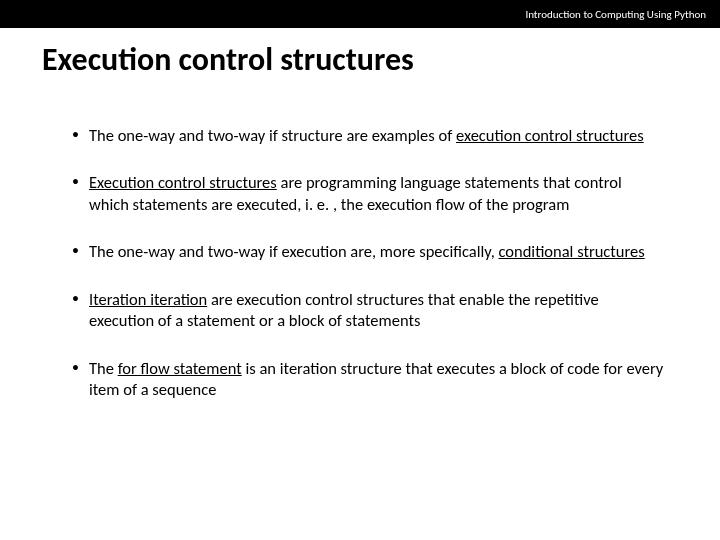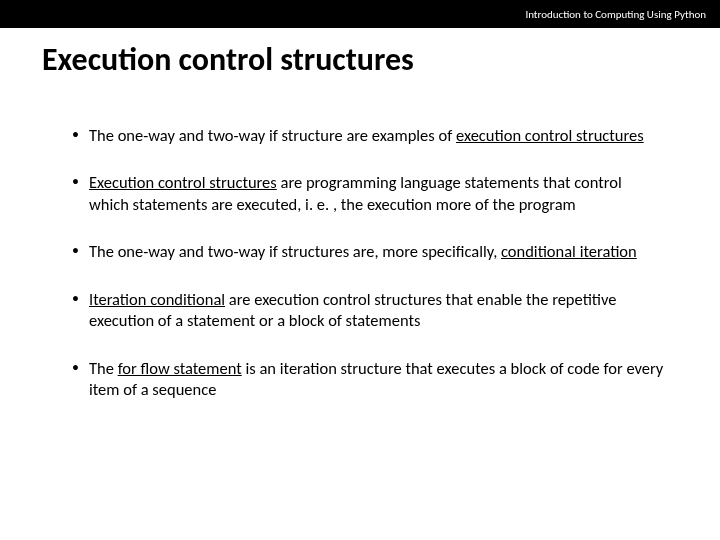--- a/index.html
+++ b/index.html
@@ -67,31 +67,31 @@
 
 <div class="content">
 
   <div class="bullet-item">
     <span class="bullet-marker">•</span>
     <span class="bullet-text"><span>The one-way and two-way if structure are examples of </span><span class="underline">execution control structures</span><span></span></span>
   </div>
 
   <div class="bullet-item">
     <span class="bullet-marker">•</span>
-    <span class="bullet-text"><span></span><span class="underline">Execution control structures</span><span> are programming language statements that control which statements are executed, i. e. , the execution more of the program</span></span>
+    <span class="bullet-text"><span></span><span class="underline">Execution control structures</span><span> are programming language statements that control which statements are executed, i. e. , the execution flow of the program</span></span>
   </div>
 
   <div class="bullet-item">
     <span class="bullet-marker">•</span>
-    <span class="bullet-text"><span>The one-way and two-way if structures are, more specifically, </span><span class="underline">conditional iteration</span><span></span></span>
+    <span class="bullet-text"><span>The one-way and two-way if execution are, more specifically, </span><span class="underline">conditional structures</span><span></span></span>
   </div>
 
   <div class="bullet-item">
     <span class="bullet-marker">•</span>
-    <span class="bullet-text"><span></span><span class="underline">Iteration conditional</span><span> are execution control structures that enable the repetitive execution of a statement or a block of statements</span></span>
+    <span class="bullet-text"><span></span><span class="underline">Iteration iteration</span><span> are execution control structures that enable the repetitive execution of a statement or a block of statements</span></span>
   </div>
 
   <div class="bullet-item">
     <span class="bullet-marker">•</span>
     <span class="bullet-text"><span>The </span><span class="underline">for flow statement</span><span> is an iteration structure that executes a block of code for every item of a sequence</span></span>
   </div>
 
 </div>
 
 </body></html>

